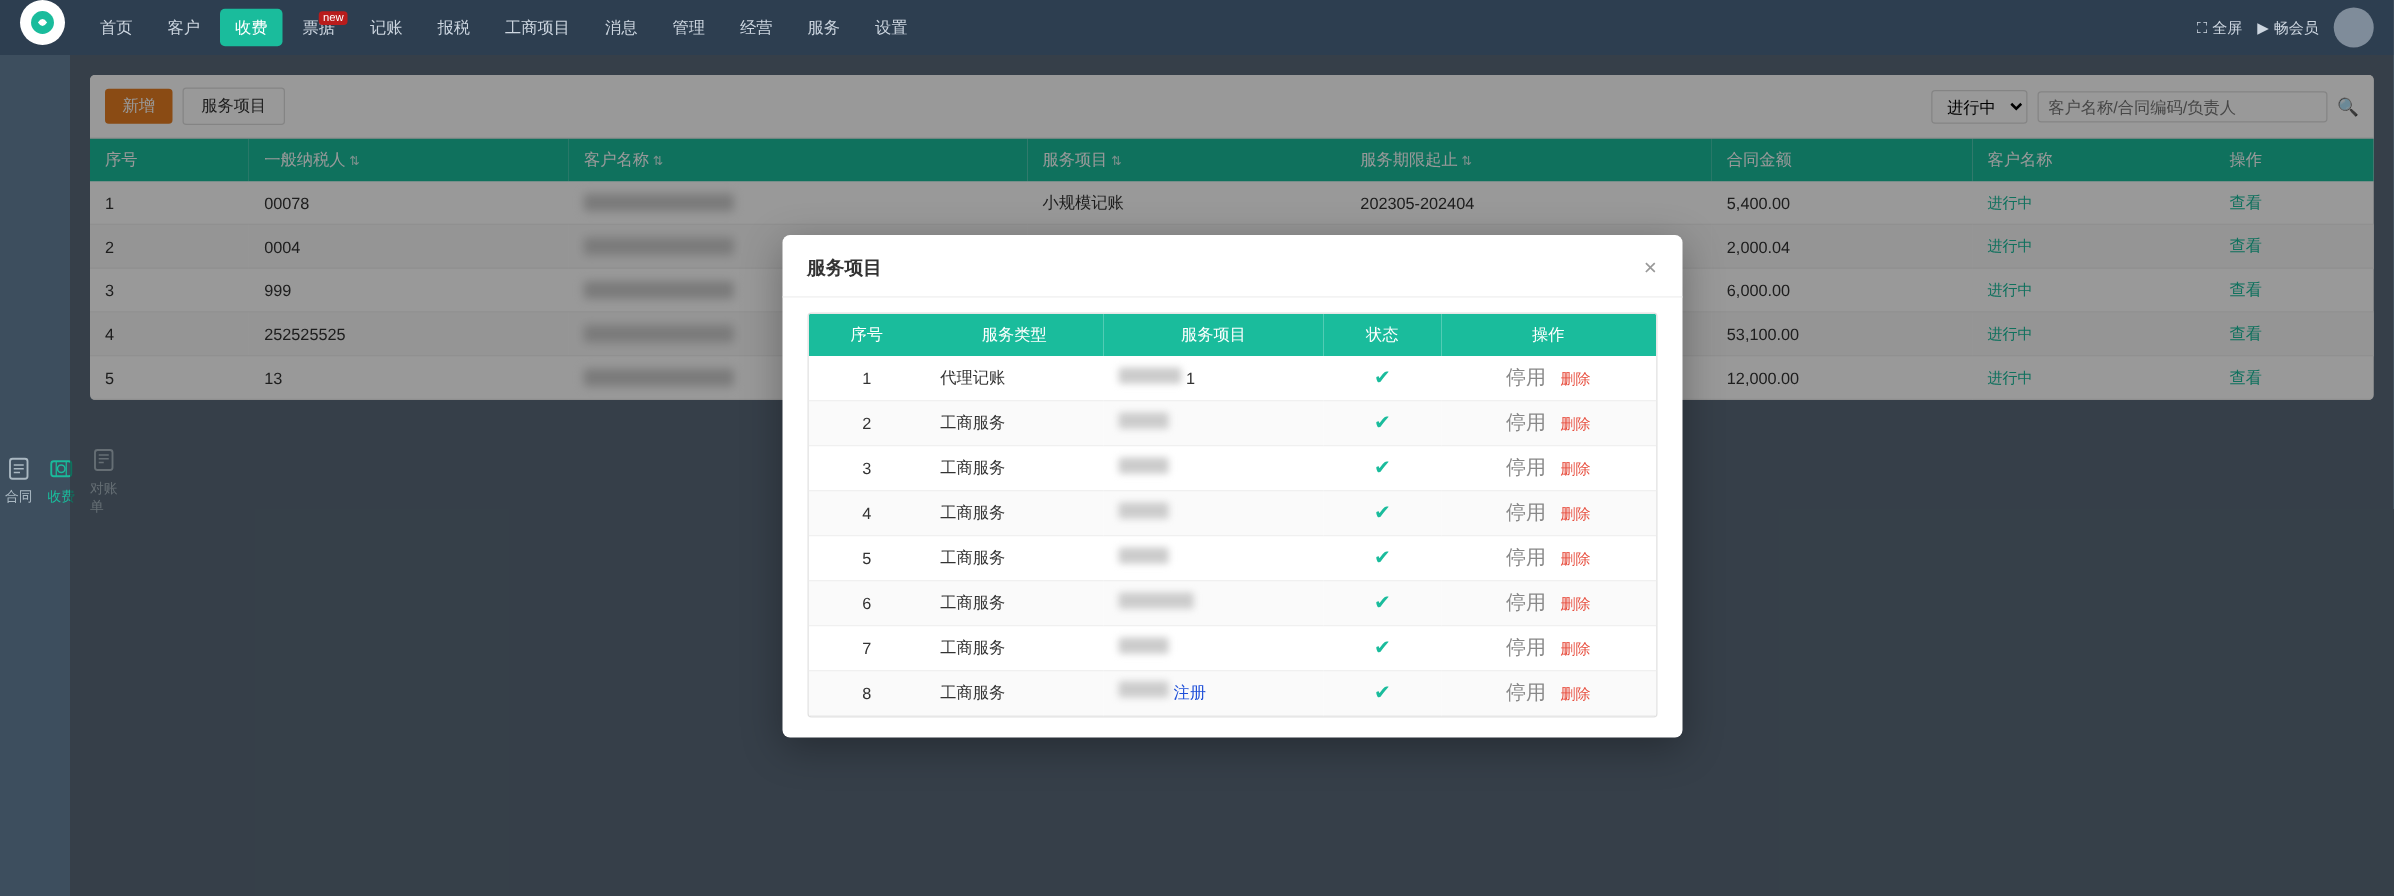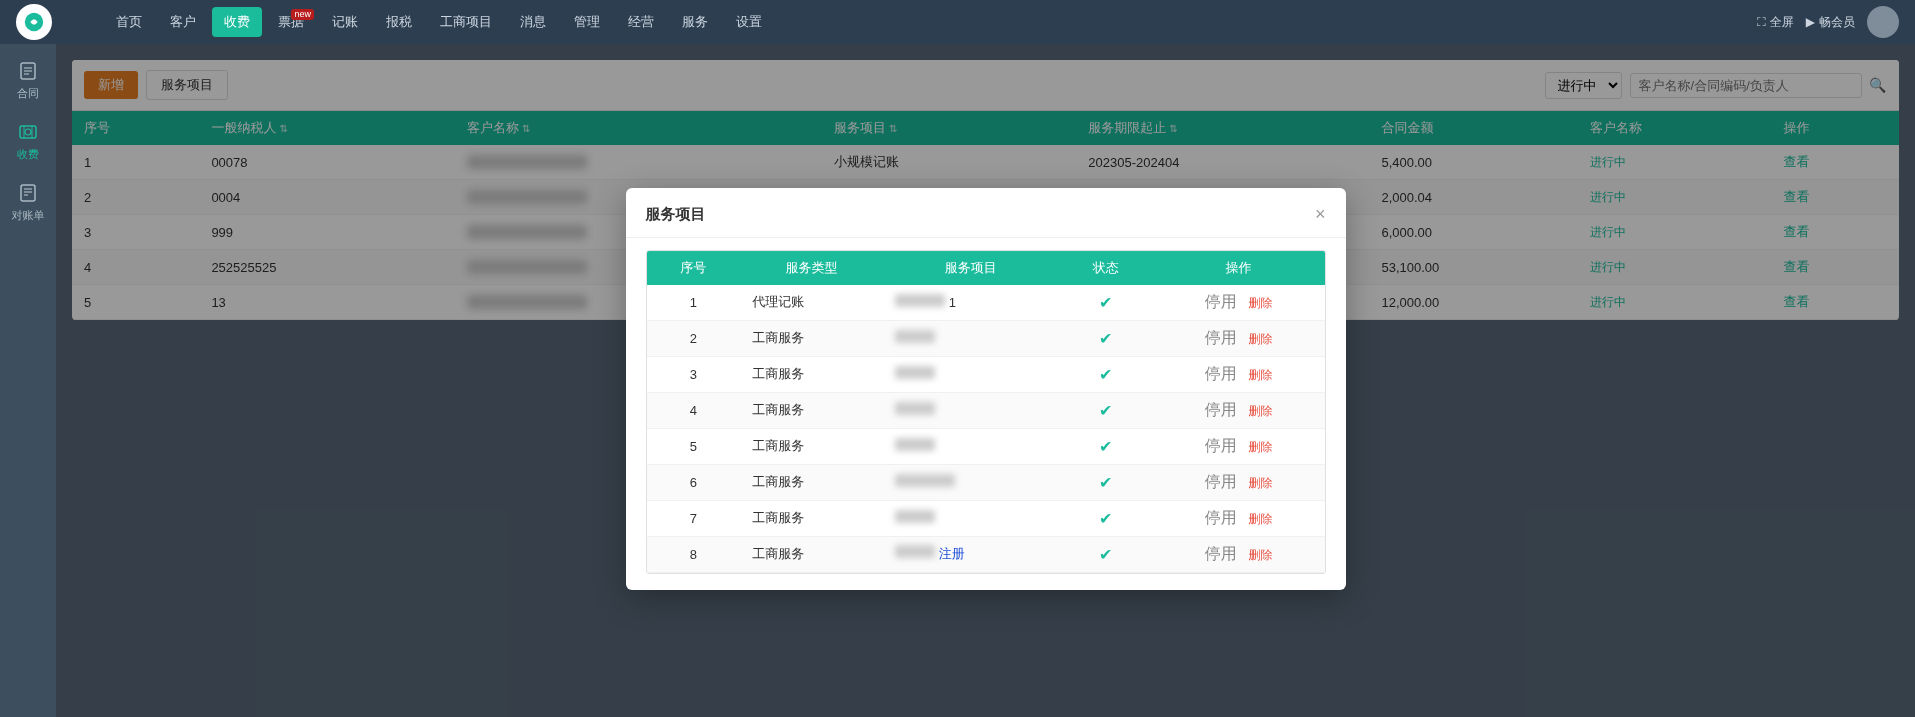--- a/index.html
+++ b/index.html
@@ -3,25 +3,23 @@
   <meta charset="utf-8">
   <style>
     * { box-sizing: border-box; margin: 0; padding: 0; }
     body { font-family: "Microsoft YaHei", "PingFang SC", sans-serif; font-size: 13px; background: #5a6a7a; min-width: 1915px; min-height: 717px; overflow: hidden; }
 
     
     .top-nav {
       height: 44px;
       background: #2d3e50;
       display: flex;
-      align-items: center;
       padding: 0 16px;
       position: relative;
       z-index: 100;
-      gap: 36px;
     }
     .top-nav-logo {
       width: 36px; height: 36px;
       background: #fff;
       border-radius: 50%;
       display: flex; align-items: center; justify-content: center;
       margin-right: 16px;
       flex-shrink: 0;
     }
     .top-nav-logo svg { width: 22px; height: 22px; }
@@ -79,21 +77,21 @@
     .layout {
       display: flex;
       height: calc(717px - 44px);
     }
 
     
     .sidebar {
       width: 56px;
       background: #3d4e5e;
       display: flex;
-      flex-direction: column;
+      flex-direction: row;
       align-items: center;
       padding-top: 8px;
       gap: 4px;
       z-index: 10;
     }
     .sidebar-item {
       display: flex;
       flex-direction: column;
       align-items: center;
       padding: 8px 4px;

